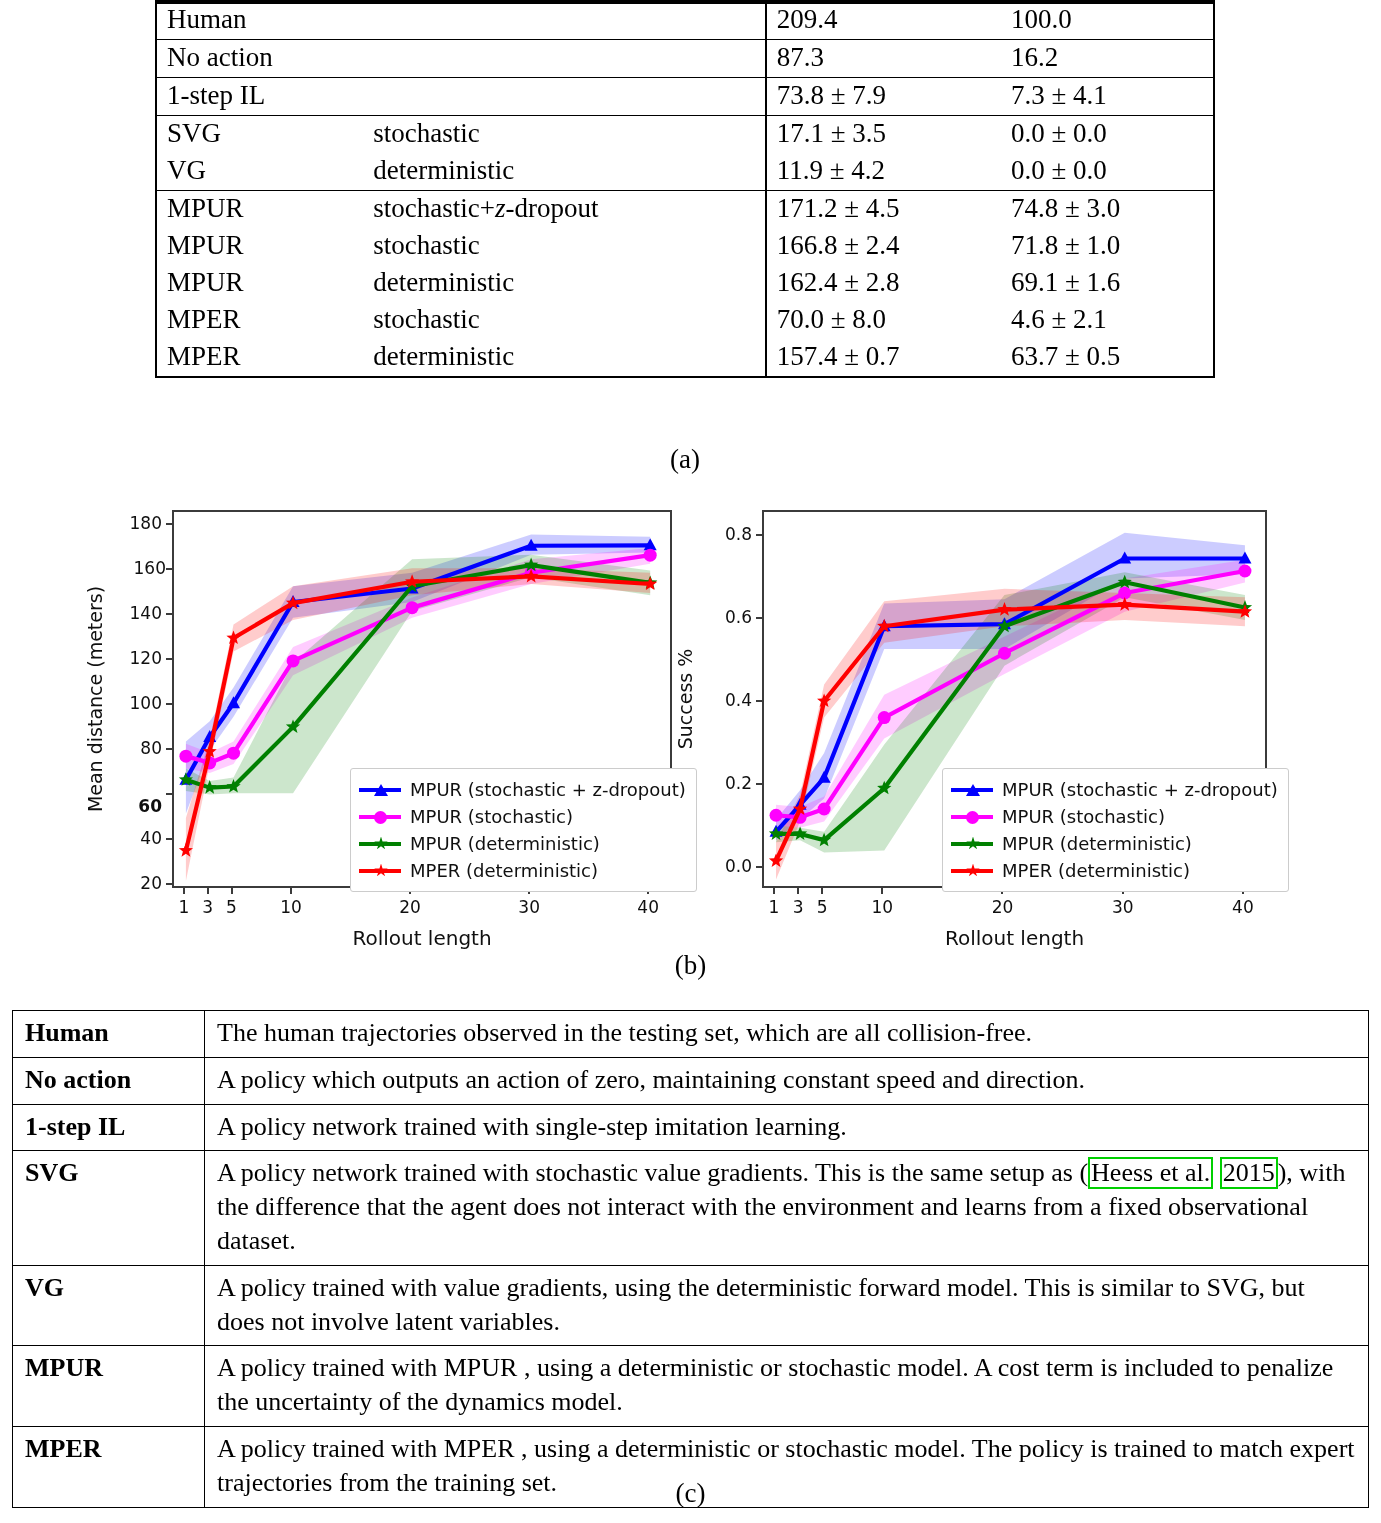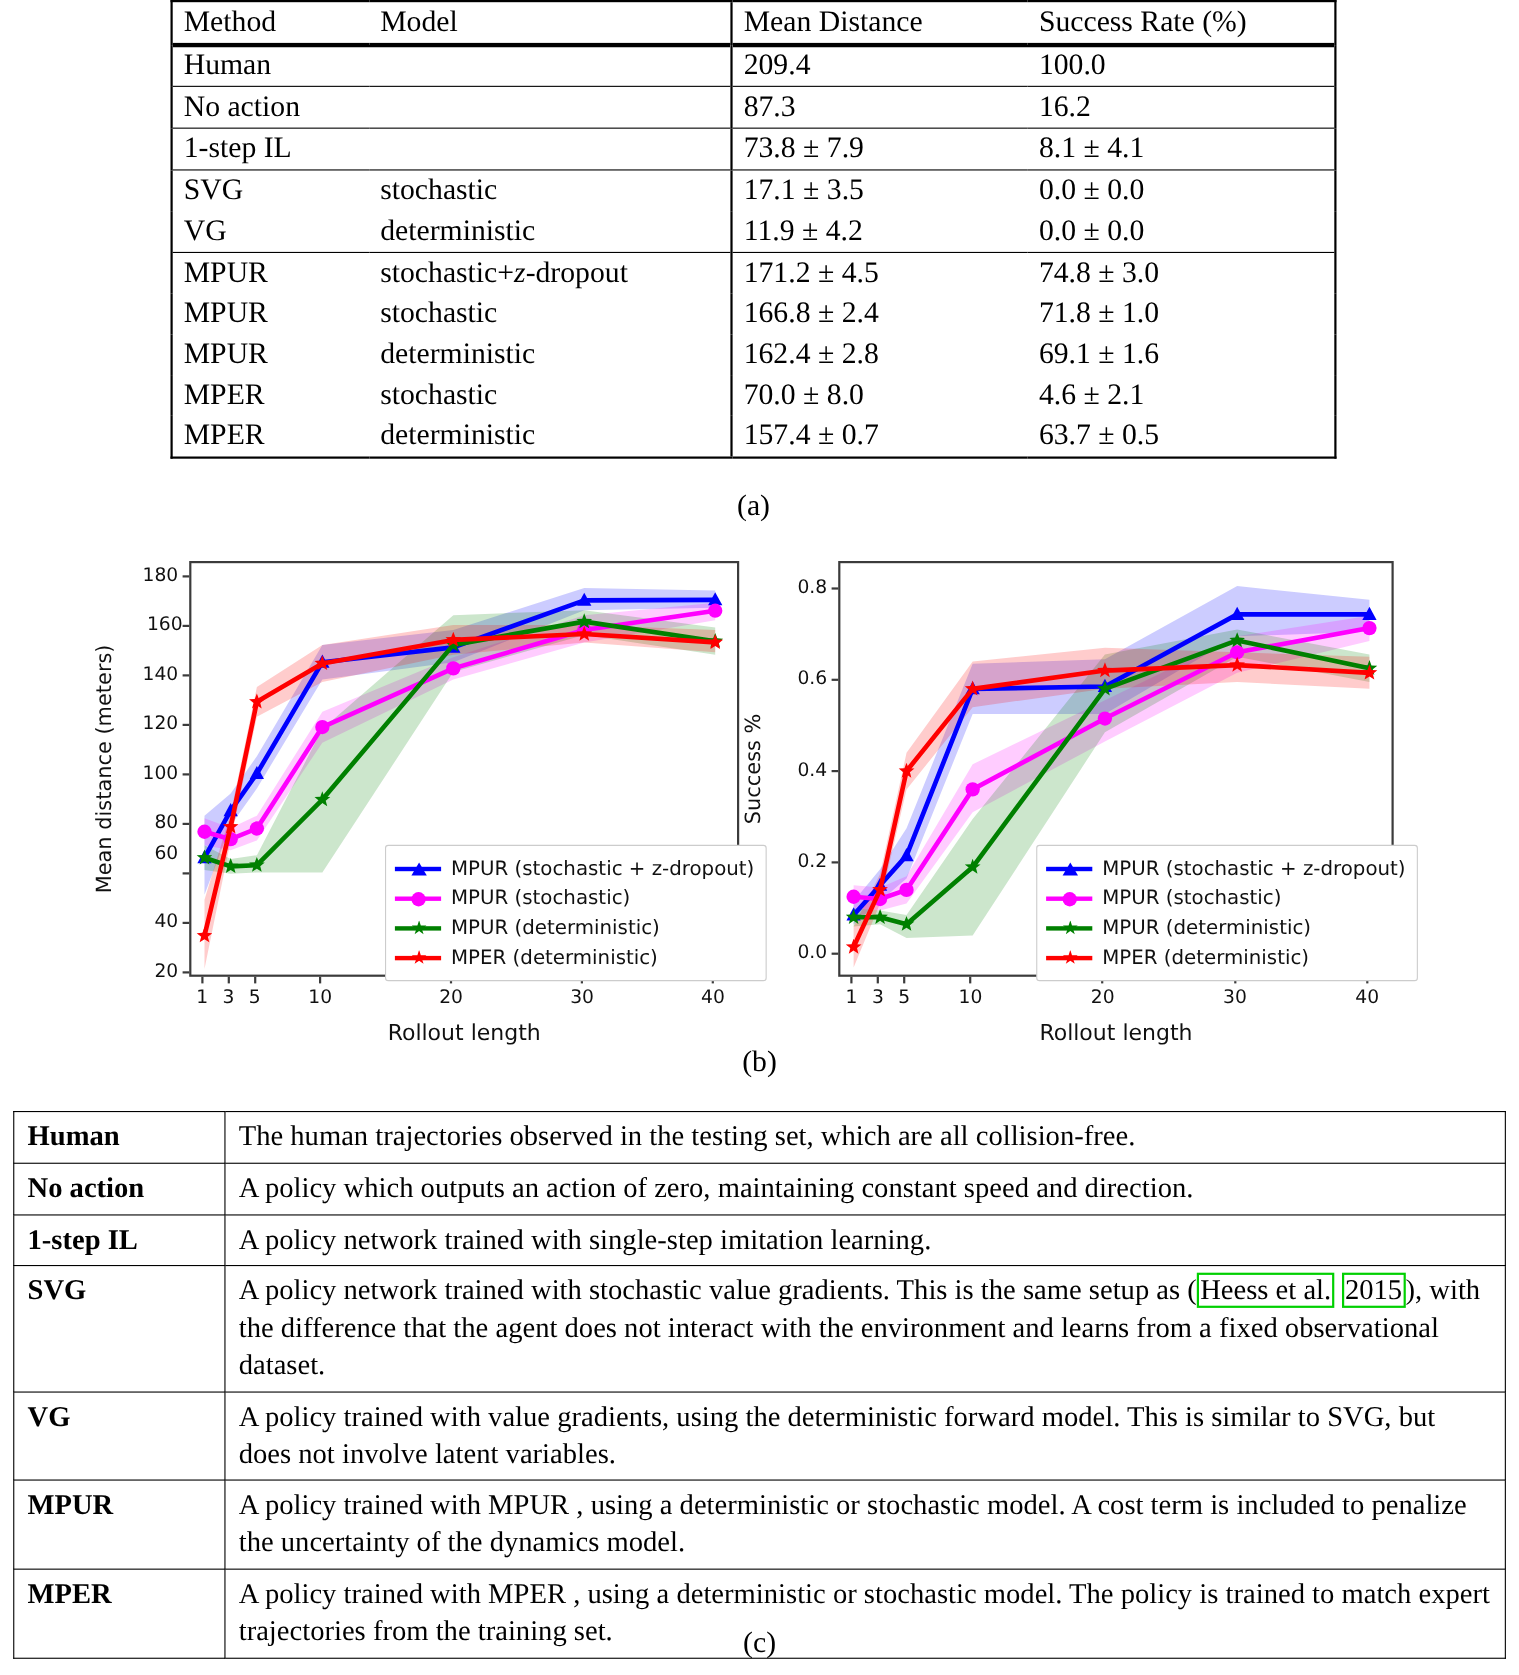--- a/index.html
+++ b/index.html
@@ -144,46 +144,40 @@
     line-height: 1.06;
   }
   #cap-c { position: absolute; left: 12px; top: 1478px; width: 1357px; }
 </style>
 </head>
 <body>
 
 <div id="panel-a">
   <table class="tbl-a">
     <tbody>
-      <tr class="top-rule">
-        <th class="col-method outer-l">Method</th>
-        <th class="col-model">Model</th>
-        <th class="col-md vline">Mean Distance</th>
-        <th class="col-sr outer-r">Success Rate (%)</th>
-      </tr>
 
       <tr class="dbl-rule">
         <td class="outer-l">Human</td>
         <td></td>
         <td class="vline">209.4</td>
         <td class="outer-r">100.0</td>
       </tr>
 
       <tr class="thin-rule">
         <td class="outer-l">No action</td>
         <td></td>
         <td class="vline">87.3</td>
         <td class="outer-r">16.2</td>
       </tr>
 
       <tr class="thin-rule">
         <td class="outer-l">1-step IL</td>
         <td></td>
         <td class="vline">73.8 ± 7.9</td>
-        <td class="outer-r">8.1 ± 4.1</td>
+        <td class="outer-r">7.3 ± 4.1</td>
       </tr>
 
       <tr class="thin-rule">
         <td class="outer-l">SVG</td>
         <td>stochastic</td>
         <td class="vline">17.1 ± 3.5</td>
         <td class="outer-r">0.0 ± 0.0</td>
       </tr>
 
       <tr>
@@ -271,21 +265,21 @@
           <polygon points="119.0,83.6 120.9,88.5 126.2,88.8 122.1,92.1 123.5,97.2 119.0,94.3 114.6,97.2 116.0,92.1 111.9,88.8 117.2,88.5" fill="#ff0000"></polygon>
           <polygon points="238.1,62.3 240.0,67.2 245.2,67.4 241.1,70.7 242.5,75.8 238.1,73.0 233.7,75.8 235.1,70.7 231.0,67.4 236.2,67.2" fill="#ff0000"></polygon>
           <polygon points="357.1,56.8 359.0,61.8 364.3,62.0 360.2,65.3 361.6,70.4 357.1,67.5 352.7,70.4 354.1,65.3 350.0,62.0 355.3,61.8" fill="#ff0000"></polygon>
           <polygon points="476.2,64.5 478.1,69.4 483.3,69.7 479.2,73.0 480.6,78.1 476.2,75.2 471.8,78.1 473.1,73.0 469.1,69.7 474.3,69.4" fill="#ff0000"></polygon>
         </svg>
       </div>
       <div class="ytick" style="left: 0px; top: 384.5px; width: 52px;">20</div>
       <div class="tickmark" style="left: 56px; top: 394.5px; width: 6px; height: 2px;"></div>
       <div class="ytick" style="left: 0px; top: 339.5px; width: 52px;">40</div>
       <div class="tickmark" style="left: 56px; top: 349.5px; width: 6px; height: 2px;"></div>
-      <div class="ytick" style="left: 0px; top: 278px; width: 52px;">60</div>
+      <div class="ytick" style="left: 0px; top: 308px; width: 52px; font-weight: bold;">60</div>
       <div class="tickmark" style="left: 56px; top: 304.5px; width: 6px; height: 2px;"></div>
       <div class="ytick" style="left: 0px; top: 249.5px; width: 52px;">80</div>
       <div class="tickmark" style="left: 56px; top: 259.5px; width: 6px; height: 2px;"></div>
       <div class="ytick" style="left: 0px; top: 204.5px; width: 52px;">100</div>
       <div class="tickmark" style="left: 56px; top: 214.5px; width: 6px; height: 2px;"></div>
       <div class="ytick" style="left: 0px; top: 159.5px; width: 52px;">120</div>
       <div class="tickmark" style="left: 56px; top: 169.5px; width: 6px; height: 2px;"></div>
       <div class="ytick" style="left: 0px; top: 114.5px; width: 52px;">140</div>
       <div class="tickmark" style="left: 56px; top: 124.5px; width: 6px; height: 2px;"></div>
       <div class="ytick" style="left: 4px; top: 69.5px; width: 52px;">160</div>

